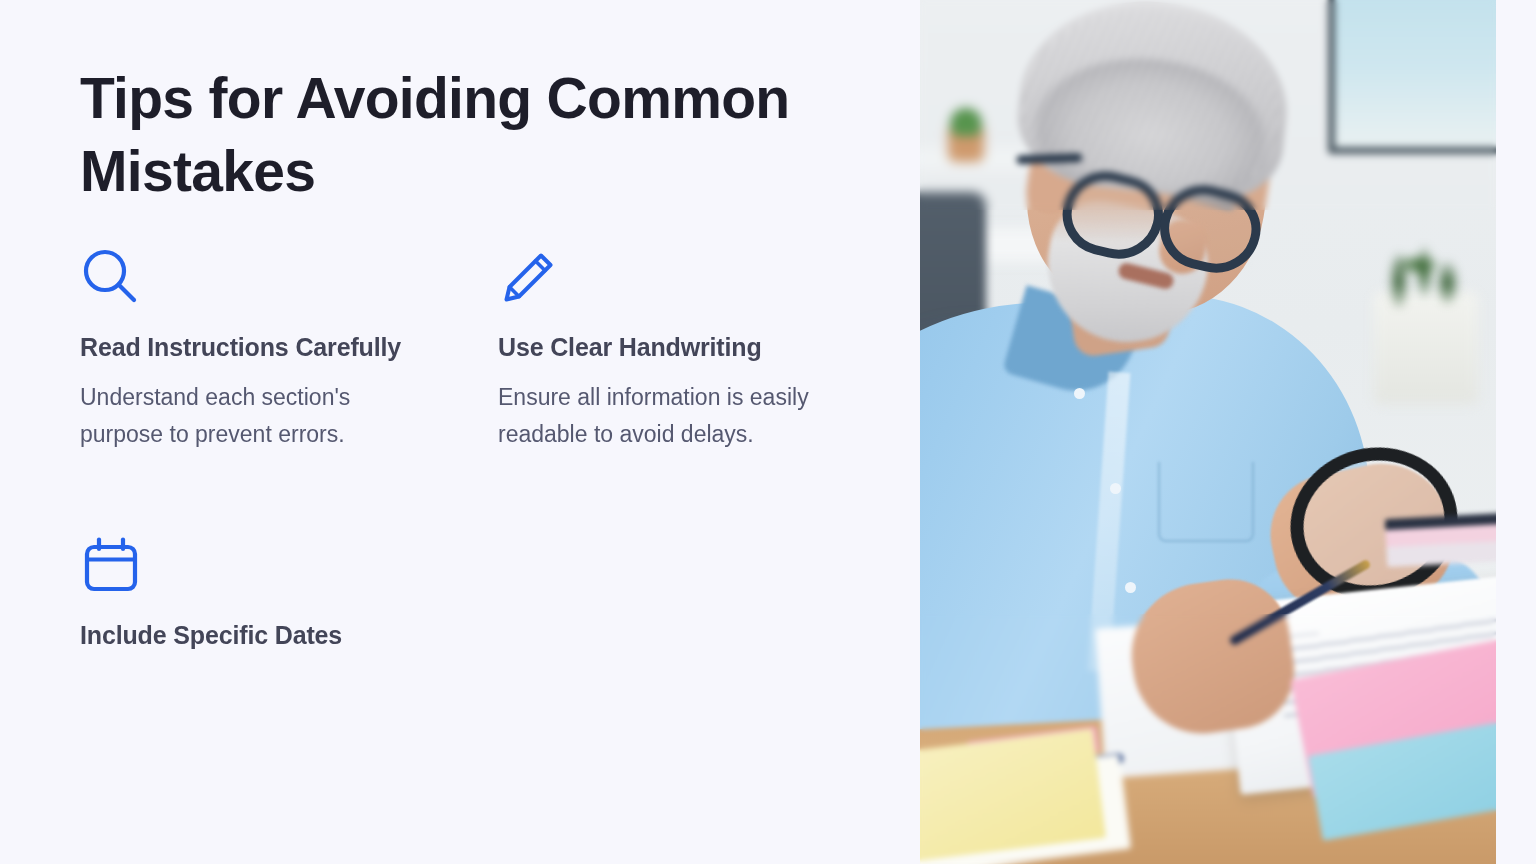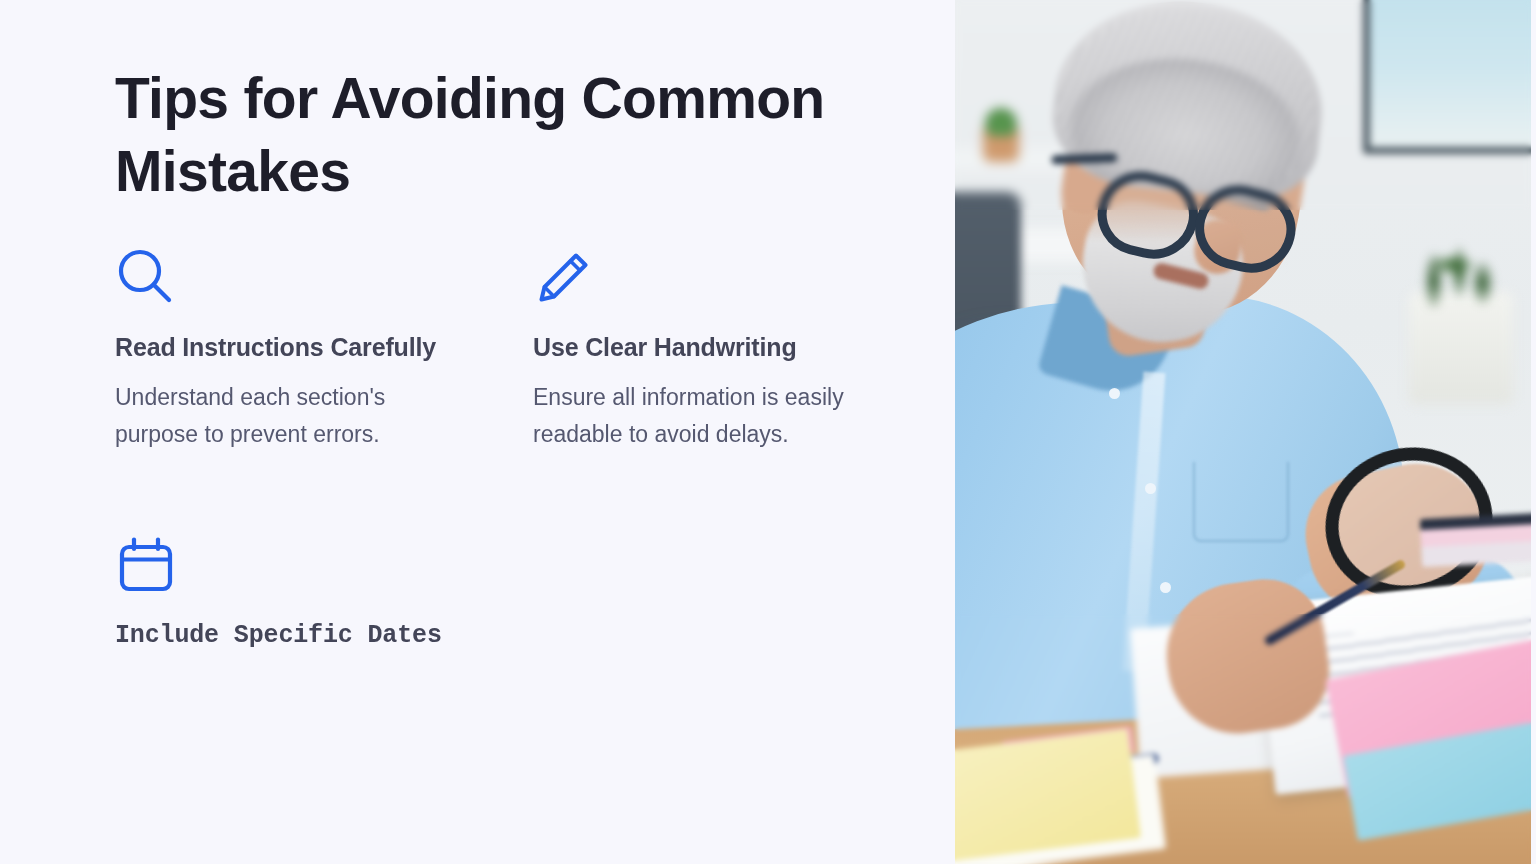--- a/index.html
+++ b/index.html
@@ -23,21 +23,20 @@
     background: #f7f7fd;
   }
 
   
   .left-panel {
     position: relative;
     width: 920px;
     height: 864px;
     background: #f7f7fd;
     padding: 62px 70px 0 80px;
-    margin-left: 35px;
   }
 
   .slide-title {
     font-size: 57px;
     line-height: 1.28;
     font-weight: 700;
     letter-spacing: -0.7px;
     color: #1e1e2a;
     max-width: 790px;
   }
@@ -50,21 +49,21 @@
     row-gap: 0px;
     margin-top: 38px;
   }
 
   .feature {
     position: relative;
   }
 
   .feature.f1 { grid-column: 1; grid-row: 1; }
   .feature.f2 { grid-column: 2; grid-row: 1; }
-  .feature.f3 { grid-column: 1; grid-row: 2; padding-top: 82px; font-family: Liberation Mono, monospace; }
+  .feature.f3 { grid-column: 1; grid-row: 2; padding-top: 82px; }
 
   .feature-icon {
     width: 62px;
     height: 62px;
     display: block;
     margin-bottom: 22px;
   }
   .feature-icon svg { display:block; }
 
   .feature-title {

